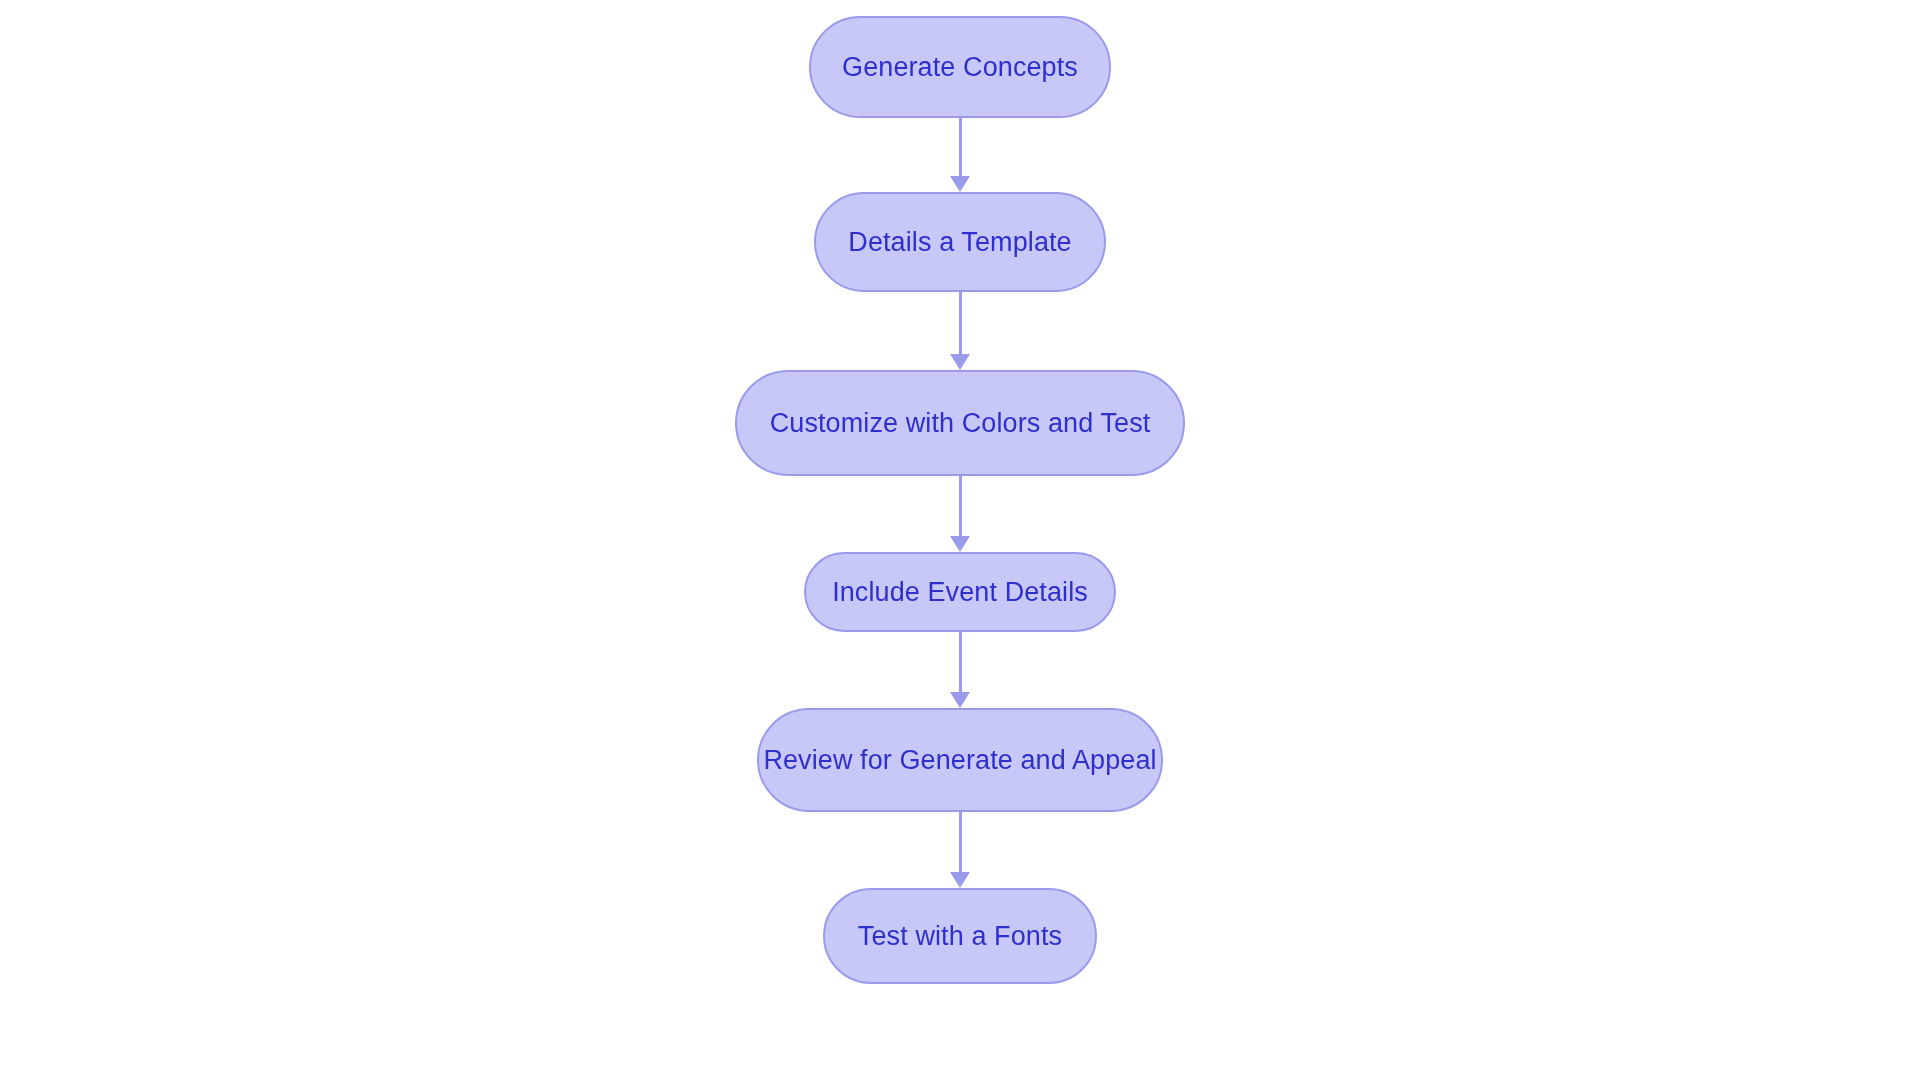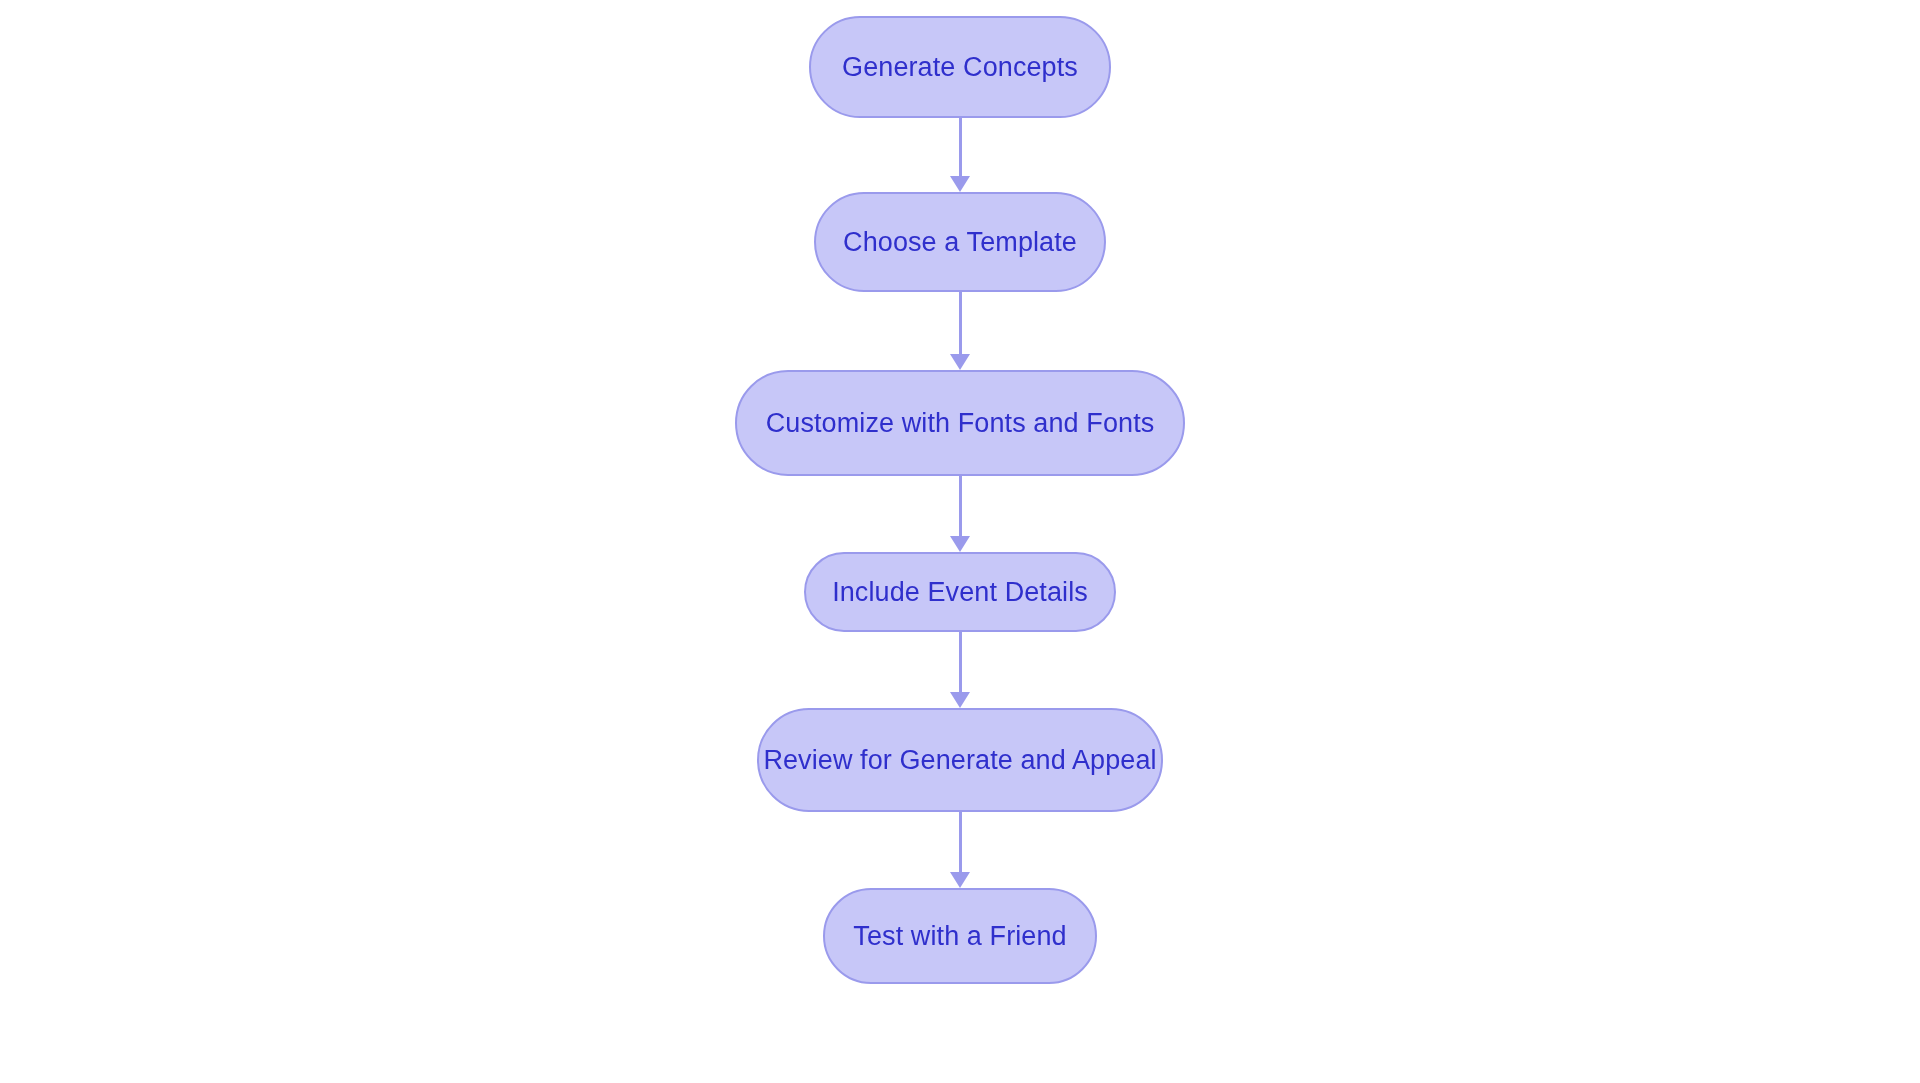--- a/index.html
+++ b/index.html
@@ -103,30 +103,30 @@
     <div class="flow-node n0">
       <span>Generate Concepts</span>
     </div>
 
     <div class="flow-connector c0">
       <div class="connector-line"></div>
       <div class="connector-head"></div>
     </div>
 
     <div class="flow-node n1">
-      <span>Choose a Template</span>
+      <span>Details a Template</span>
     </div>
 
     <div class="flow-connector c1">
       <div class="connector-line"></div>
       <div class="connector-head"></div>
     </div>
 
     <div class="flow-node n2">
-      <span>Customize with Fonts and Fonts</span>
+      <span>Customize with Colors and Test</span>
     </div>
 
     <div class="flow-connector c2">
       <div class="connector-line"></div>
       <div class="connector-head"></div>
     </div>
 
     <div class="flow-node n3">
       <span>Include Event Details</span>
     </div>
@@ -139,17 +139,17 @@
     <div class="flow-node n4">
       <span>Review for Generate and Appeal</span>
     </div>
 
     <div class="flow-connector c4">
       <div class="connector-line"></div>
       <div class="connector-head"></div>
     </div>
 
     <div class="flow-node n5">
-      <span>Test with a Friend</span>
+      <span>Test with a Fonts</span>
     </div>
 
   </div>
 </div>
 
 </body></html>

